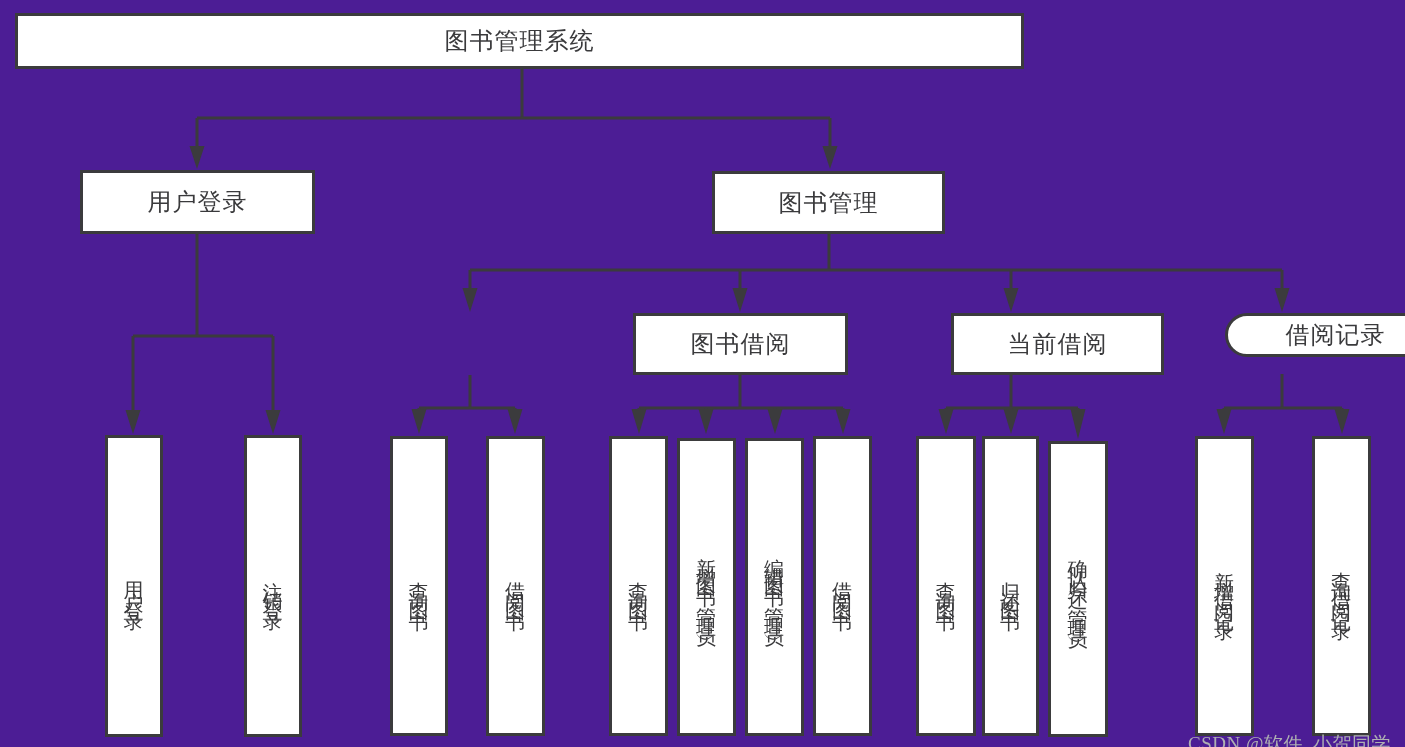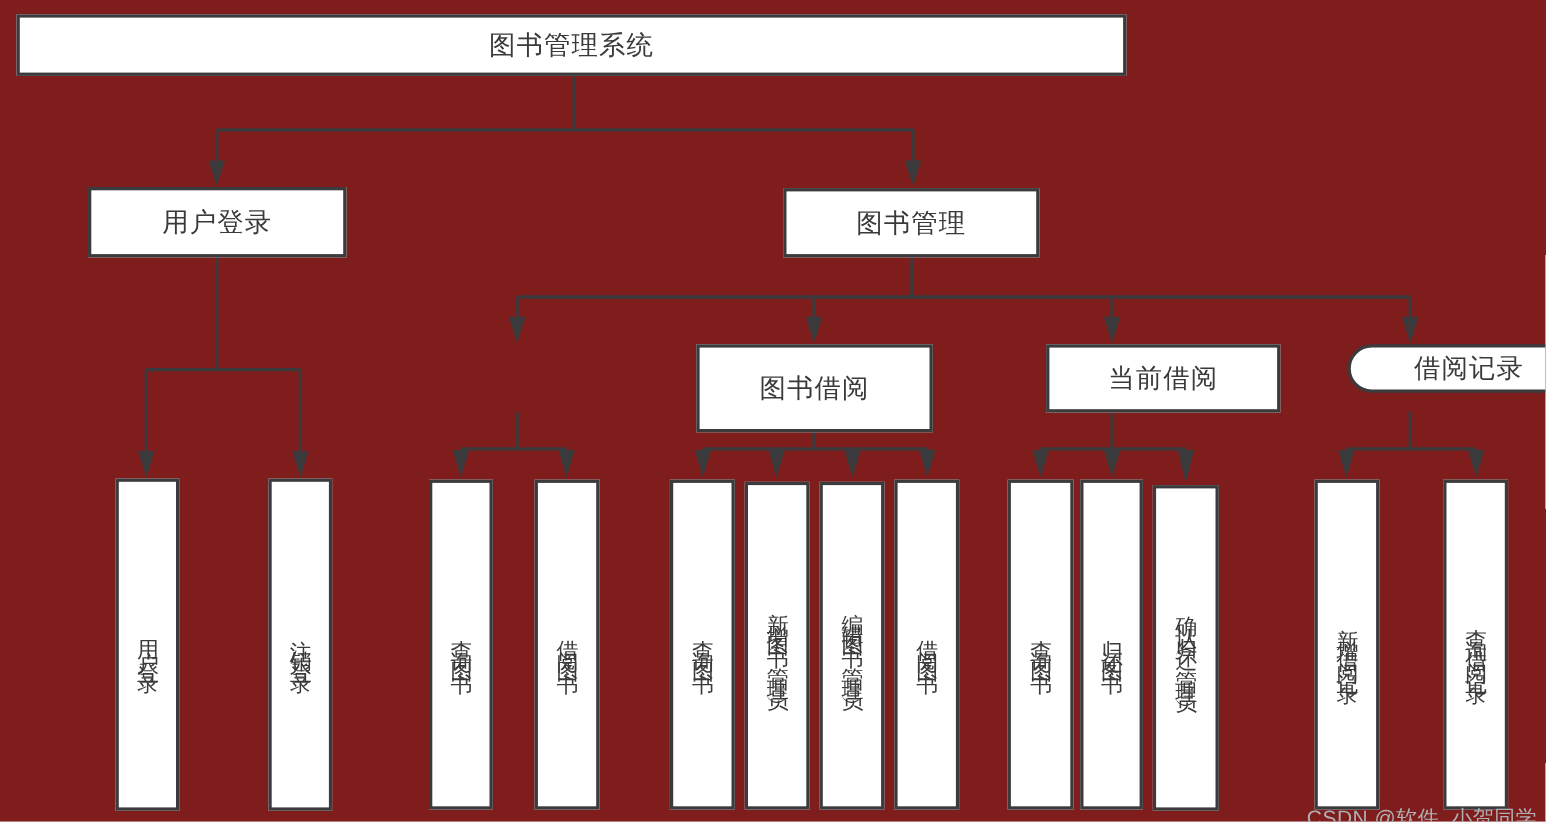--- a/index.html
+++ b/index.html
@@ -2,21 +2,21 @@
 <html><head>
 <meta charset="utf-8">
 <style>
   :root{
     --line:#3b3b3d;
     --text:#3a3a3c;
     --wm:#aeafb2;
   }
   html,body{margin:0;padding:0;background:#ffffff;}
   body{font-family:"Liberation Sans","DejaVu Sans",sans-serif;}
-  .stage{position:relative;width:1405px;height:747px;background:#7f1d1d;overflow:hidden;}
+  .stage{position:relative;width:1405px;height:747px;background:#4c1d95;overflow:hidden;font-family:Liberation Serif, serif;}
   .connectors{position:absolute;left:0;top:0;width:1405px;height:747px;}
   .hbox{
     position:absolute;background:#ffffff;border:3px solid var(--line);
     display:flex;align-items:center;justify-content:center;
     font-size:24px;color:var(--text);letter-spacing:1px;box-sizing:border-box;
   }
   .vbox{
     position:absolute;background:#ffffff;border:3px solid var(--line);
     display:flex;align-items:center;justify-content:center;box-sizing:border-box;
   }
@@ -115,21 +115,21 @@
     <span>图书管理系统</span>
   </div>
 
   <div class="hbox" style="left:80px;top:170px;width:235px;height:64px;">
     <span>用户登录</span>
   </div>
   <div class="hbox" style="left:712px;top:171px;width:233px;height:63px;align-items:center;">
     <span>图书管理</span>
   </div>
 
-  <div class="hbox" style="left:633px;top:313px;width:215px;height:80px;">
+  <div class="hbox" style="left:633px;top:313px;width:215px;height:62px;">
     <span>图书借阅</span>
   </div>
   <div class="hbox" style="left:905px;top:313px;width:213px;height:62px;margin-left:46px;">
     <span>当前借阅</span>
   </div>
   <div class="hbox" style="left:1225px;top:313px;width:221px;height:44px;border-radius:25px;">
     <span>借阅记录</span>
   </div>
 
   <div class="vbox" style="left:105px;top:435px;width:58px;height:302px;">

